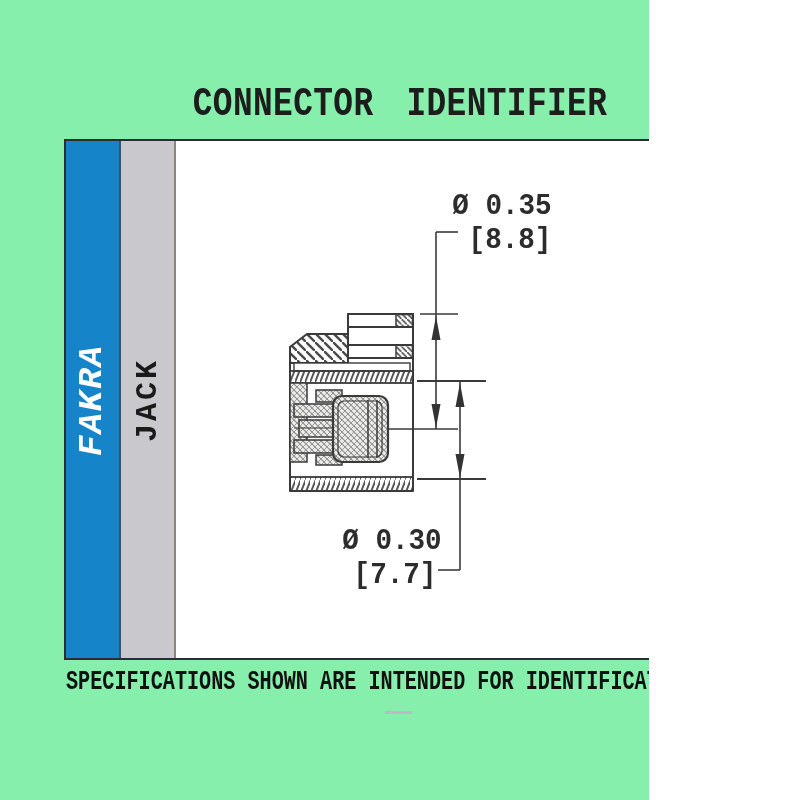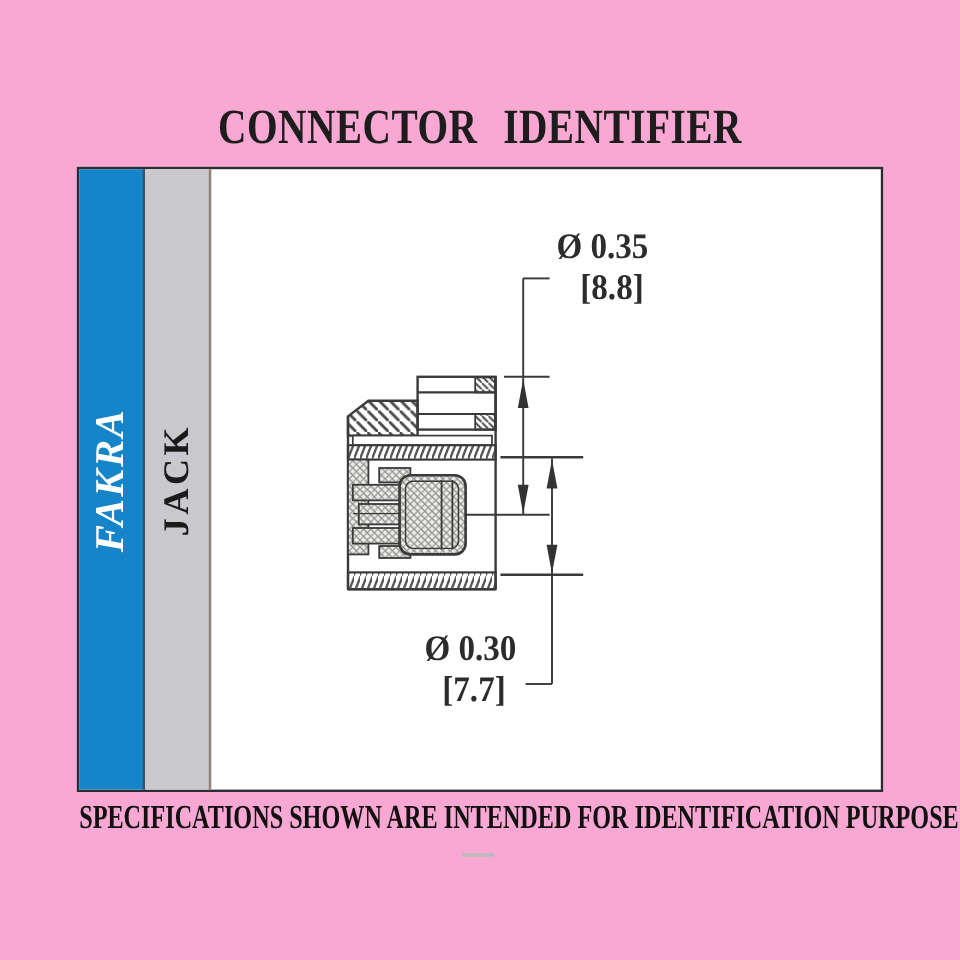--- a/index.html
+++ b/index.html
@@ -1,17 +1,17 @@
 <!DOCTYPE html>
 <html><head>
 <meta charset="utf-8">
 <style>
   html,body{margin:0;padding:0;background:#ffffff;}
-  .page{position:relative;width:800px;height:800px;background:#f9a8d4;overflow:hidden;
-        font-family:Liberation Serif, serif;}
+  .page{position:relative;width:649px;height:800px;background:#86efac;overflow:hidden;
+        font-family:Liberation Mono, monospace;}
 
   .title{position:absolute;left:0;top:81px;width:800px;text-align:center;
          font-size:41px;font-weight:700;color:#1d1d1d;letter-spacing:0.5px;word-spacing:16px;
          transform:scaleX(0.80);transform-origin:50% 50%;white-space:nowrap;}
 
   .frame{position:absolute;left:64px;top:139px;width:668px;height:517px;
          border:2px solid #2c2c33;background:#ffffff;}
   .strip{position:absolute;top:0;bottom:0;display:flex;align-items:center;justify-content:center;}
   .strip-blue{left:0;width:53px;background:#1584c8;border-right:2px solid #3d4f68;}
   .strip-gray{left:55px;width:53px;background:#c9c9cd;border-right:2px solid #8f8479;}

